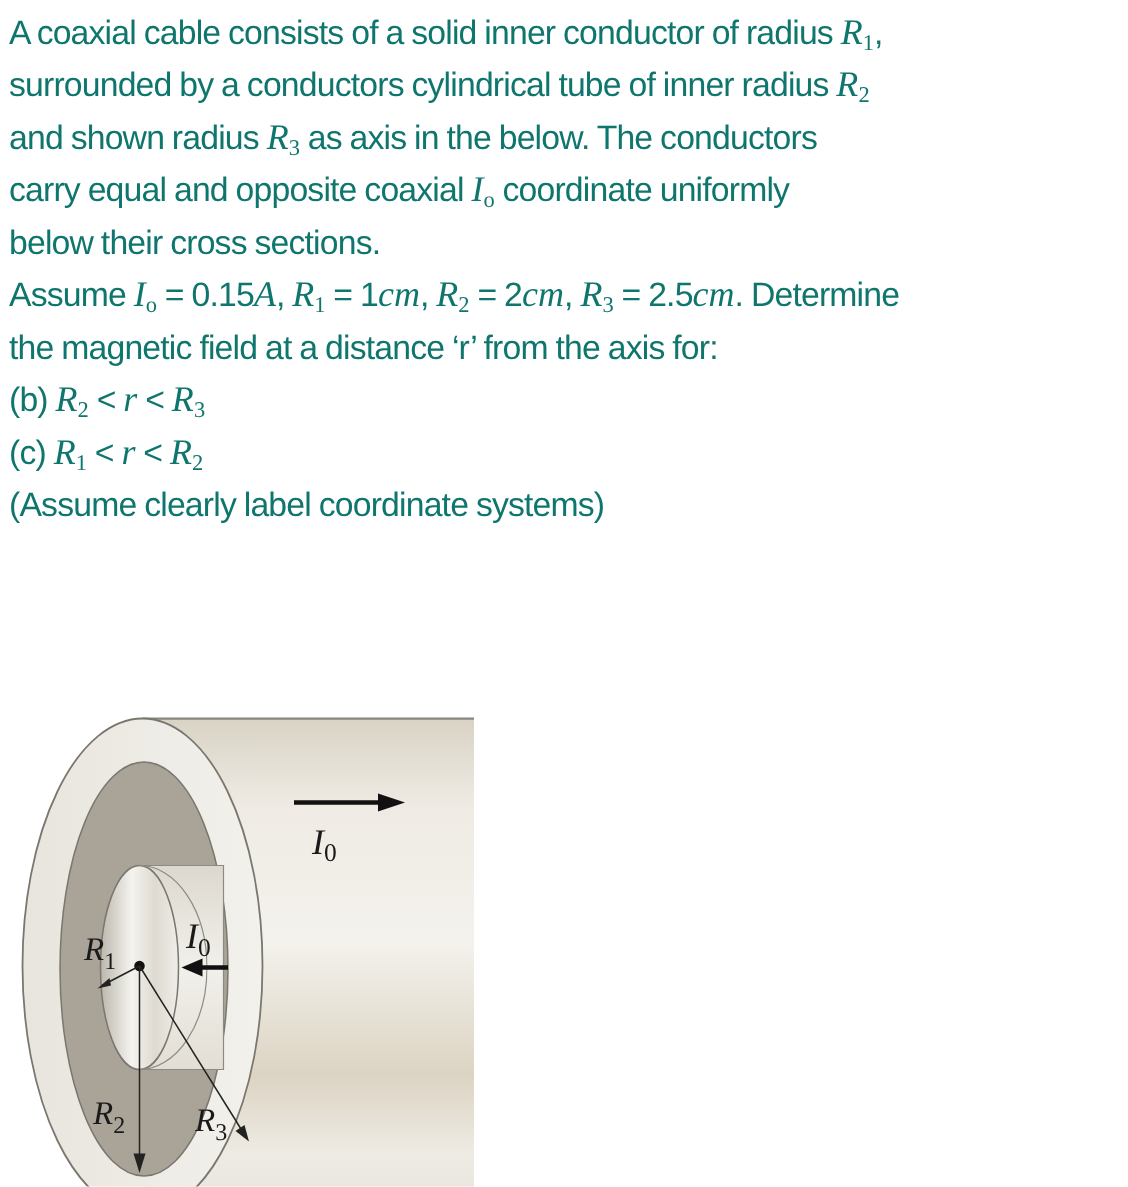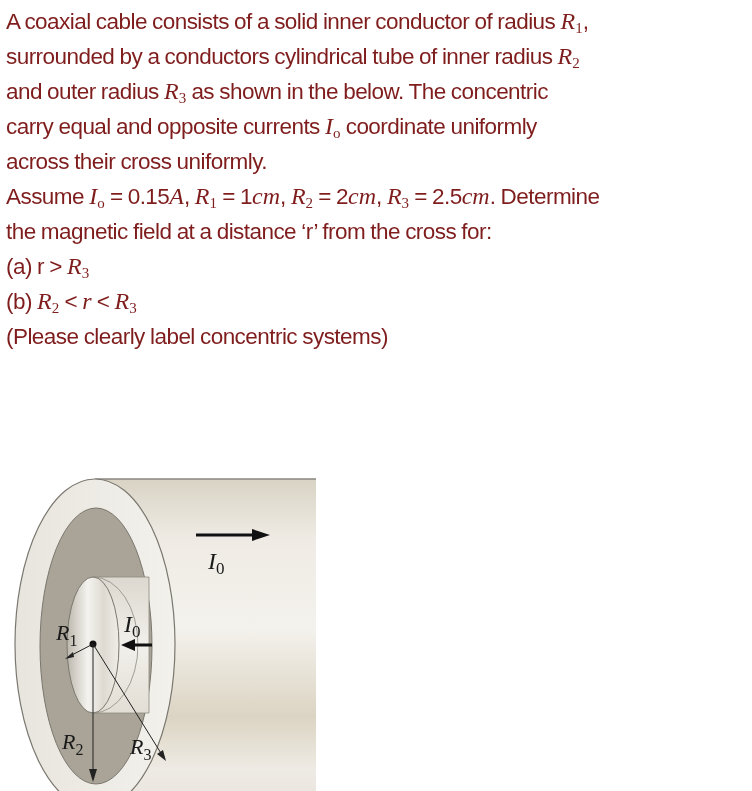--- a/index.html
+++ b/index.html
@@ -1,47 +1,47 @@
 <!DOCTYPE html>
 <html><head>
   <meta charset="utf-8">
   <style>
     html, body { margin: 0; padding: 0; background: #ffffff; }
     body { width: 752px; height: 791px; position: relative; overflow: hidden; }
     .problem {
       position: absolute; left: 6px; top: 4px; width: 746px;
       font-family: "Liberation Sans", sans-serif;
-      font-size: 22.5px; line-height: 35px; color: #7f1d1d;
+      font-size: 22.5px; line-height: 35px; color: #0f766e;
       letter-spacing: -0.55px; word-spacing: -0.5px;
     }
     .line { white-space: nowrap; height: 35px; }
     .m { font-family: "Liberation Serif", serif; font-style: italic; font-size: 24px; letter-spacing: 0; }
     .m sub { font-style: normal; font-size: 15px; vertical-align: -4px; line-height: 0; }
     .figure { position: absolute; left: 0; top: 464px; width: 380px; height: 351px; }
     .fig-label { font-family: "Liberation Serif", serif; font-style: italic; fill: #1a1a1a; }
     .fig-sub { font-style: normal; }
   </style>
 </head>
 <body>
 
 <div class="problem">
   <div class="line"><span>A coaxial cable consists of a solid inner conductor of radius </span><span class="m"><span>R</span><sub>1</sub></span><span>,</span></div>
   <div class="line"><span>surrounded by a conductors cylindrical tube of inner radius </span><span class="m"><span>R</span><sub>2</sub></span><span></span></div>
-  <div class="line"><span>and outer radius </span><span class="m"><span>R</span><sub>3</sub></span><span> as shown in the below. The concentric</span></div>
-  <div class="line"><span>carry equal and opposite currents </span><span class="m"><span>I</span><sub>o</sub></span><span> coordinate uniformly</span></div>
-  <div class="line"><span>across their cross uniformly.</span></div>
+  <div class="line"><span>and shown radius </span><span class="m"><span>R</span><sub>3</sub></span><span> as axis in the below. The conductors</span></div>
+  <div class="line"><span>carry equal and opposite coaxial </span><span class="m"><span>I</span><sub>o</sub></span><span> coordinate uniformly</span></div>
+  <div class="line"><span>below their cross sections.</span></div>
 
   <div class="line"><span>Assume </span><span class="m"><span>I</span><sub>o</sub></span><span> = 0.15</span><span class="m">A</span><span>, </span><span class="m"><span>R</span><sub>1</sub></span><span> = 1</span><span class="m">cm</span><span>, </span><span class="m"><span>R</span><sub>2</sub></span><span> = 2</span><span class="m">cm</span><span>, </span><span class="m"><span>R</span><sub>3</sub></span><span> = 2.5</span><span class="m">cm</span><span>.  Determine</span></div>
 
-  <div class="line">the magnetic field at a distance ‘r’ from the cross for:</div>
+  <div class="line">the magnetic field at a distance ‘r’ from the axis for:</div>
 
-  <div class="line"><span>(a) r &gt; </span><span class="m"><span>R</span><sub>3</sub></span></div>
   <div class="line"><span>(b) </span><span class="m"><span>R</span><sub>2</sub></span><span> &lt; </span><span class="m">r</span><span> &lt; </span><span class="m"><span>R</span><sub>3</sub></span></div>
+  <div class="line"><span>(c) </span><span class="m"><span>R</span><sub>1</sub></span><span> &lt; </span><span class="m">r</span><span> &lt; </span><span class="m"><span>R</span><sub>2</sub></span></div>
 
-  <div class="line">(Please clearly label concentric systems)</div>
+  <div class="line">(Assume clearly label coordinate systems)</div>
 </div>
 
 <div class="figure">
   <svg width="380" height="351" viewBox="0 0 380 351" xmlns="http://www.w3.org/2000/svg">
     <defs>
       <linearGradient id="bodyGrad" x1="0" y1="0" x2="0" y2="1">
         <stop offset="0" stop-color="#d9d3c5"></stop>
         <stop offset="0.18" stop-color="#efebe4"></stop>
         <stop offset="0.45" stop-color="#f4f2ed"></stop>
         <stop offset="0.72" stop-color="#dcd4c3"></stop>

